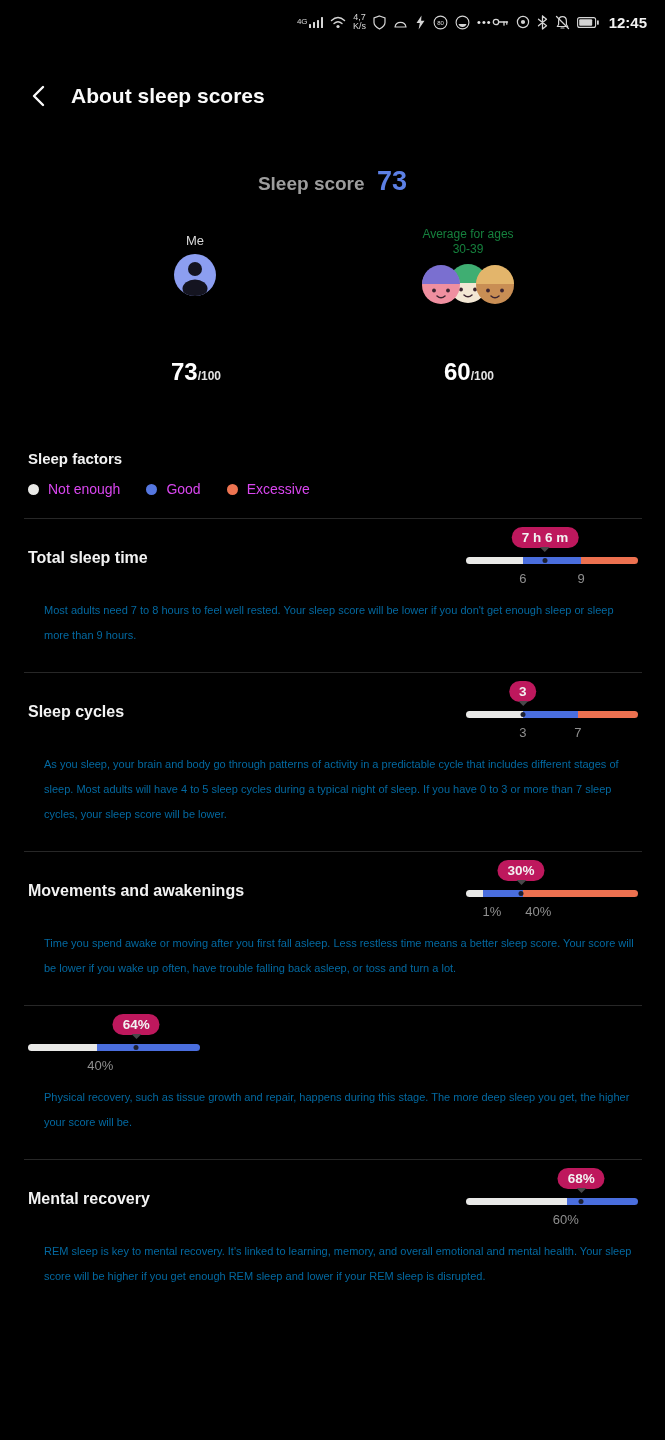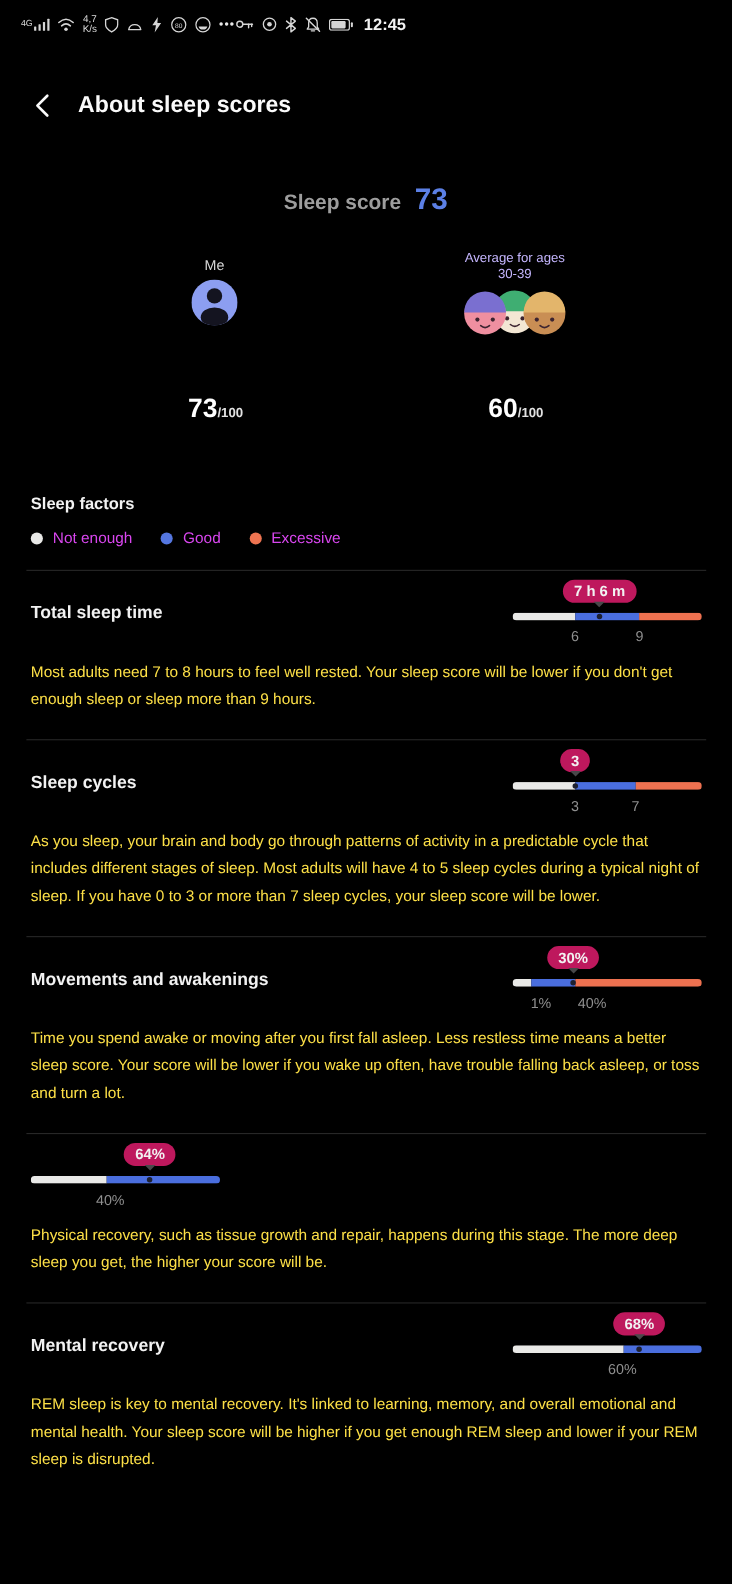--- a/index.html
+++ b/index.html
@@ -1,40 +1,40 @@
 <!DOCTYPE html>
 <html><head>
 <meta charset="utf-8">
 <style>
   html,body{margin:0;padding:0;background:#000;}
   .page{position:relative;width:665px;height:1440px;background:#000;overflow:hidden;
         font-family:"Liberation Sans",sans-serif;color:#fff;}
   
-  .statusbar{position:absolute;top:8px;left:19px;right:18px;height:28px;
-             display:flex;justify-content:flex-start;align-items:center;}
+  .statusbar{position:absolute;top:8px;left:33px;right:18px;height:28px;
+             display:flex;justify-content:flex-end;align-items:center;}
   .sb-group{display:flex;align-items:center;gap:7px;}
   .sb-ico{display:flex;align-items:center;opacity:.92;}
   .sig{display:flex;align-items:flex-end;gap:1.5px;}
   .sig i{display:block;width:2.5px;background:#e8e8e8;border-radius:.5px;}
   .net-type{font-size:8px;color:#e8e8e8;align-self:flex-start;margin-right:1px;}
   .speed{font-size:9px;line-height:9.5px;color:#d9d9d9;text-align:center;}
   .dots{font-size:11px;color:#e8e8e8;letter-spacing:1px;}
   .clock{font-size:15px;font-weight:700;color:#f2f2f2;margin-left:3px;}
   
   .header{position:absolute;top:84px;left:28px;right:24px;display:flex;align-items:center;gap:21px;}
   .page-title{font-size:21px;font-weight:700;color:#fafafa;margin:0;}
   
   .scoreline{position:absolute;top:166px;left:0;width:100%;text-align:center;}
   .scoreline .lbl{font-size:19px;font-weight:700;color:#9d9d9d;}
   .scoreline .val{font-size:27px;font-weight:700;color:#5c80e6;margin-left:8px;}
   
   .me-col{position:absolute;left:155px;top:233px;width:80px;text-align:center;}
   .me-col .lab{font-size:13px;color:#d8d8d8;}
   .avg-col{position:absolute;left:398px;top:227px;width:140px;text-align:center;}
-  .avg-col .lab{font-size:12px;line-height:15px;color:#c4b5fd;}
+  .avg-col .lab{font-size:12px;line-height:15px;color:#15803d;}
   .avatar-wrap{margin-top:6px;display:flex;justify-content:center;}
   .bars{position:absolute;left:60px;top:305px;display:flex;}
   .bar{height:88px;display:flex;align-items:flex-end;justify-content:center;padding-bottom:7px;box-sizing:border-box;}
   .bar .score{display:flex;align-items:baseline;}
   .bar .num{font-size:24px;font-weight:700;color:#fff;}
   .bar .max{font-size:12px;font-weight:700;color:#e3e3e3;}
   
   .legend{position:absolute;left:28px;top:450px;}
   .legend h3{margin:0 0 14px 0;font-size:15px;font-weight:700;color:#f2f2f2;}
   .legend-row{display:flex;align-items:center;gap:26px;}
@@ -51,21 +51,21 @@
               display:flex;flex-direction:column;align-items:center;z-index:2;}
   .badge-label{background:#be185d;color:#f2f2f2;font-size:13.5px;font-weight:700;
                padding:3px 10px;border-radius:13px;white-space:nowrap;}
   .badge-tip{width:0;height:0;border-left:5px solid transparent;border-right:5px solid transparent;
              border-top:5px solid #48484a;margin-top:-1px;}
   .track{height:7px;border-radius:4px;overflow:hidden;display:flex;position:relative;}
   .seg{height:100%;}
   .marker{position:absolute;top:1px;width:5px;height:5px;border-radius:50%;background:#1d2030;transform:translateX(-50%);}
   .ticks{position:relative;height:20px;margin-top:4px;}
   .tick{position:absolute;top:3px;font-size:13px;color:#8f8f8f;transform:translateX(-50%);white-space:nowrap;}
-  .sec-desc{margin:10px 0 0 0;font-size:14px;line-height:25px;color:#fde047;max-width:612px;}
+  .sec-desc{margin:10px 0 0 16px;font-size:11px;line-height:25px;color:#0369a1;max-width:612px;}
   svg{display:block;}
 </style>
 </head>
 <body>
 
 <div class="page">
 
   <div class="statusbar">
     <div class="sb-group">
       <span class="sb-ico">

